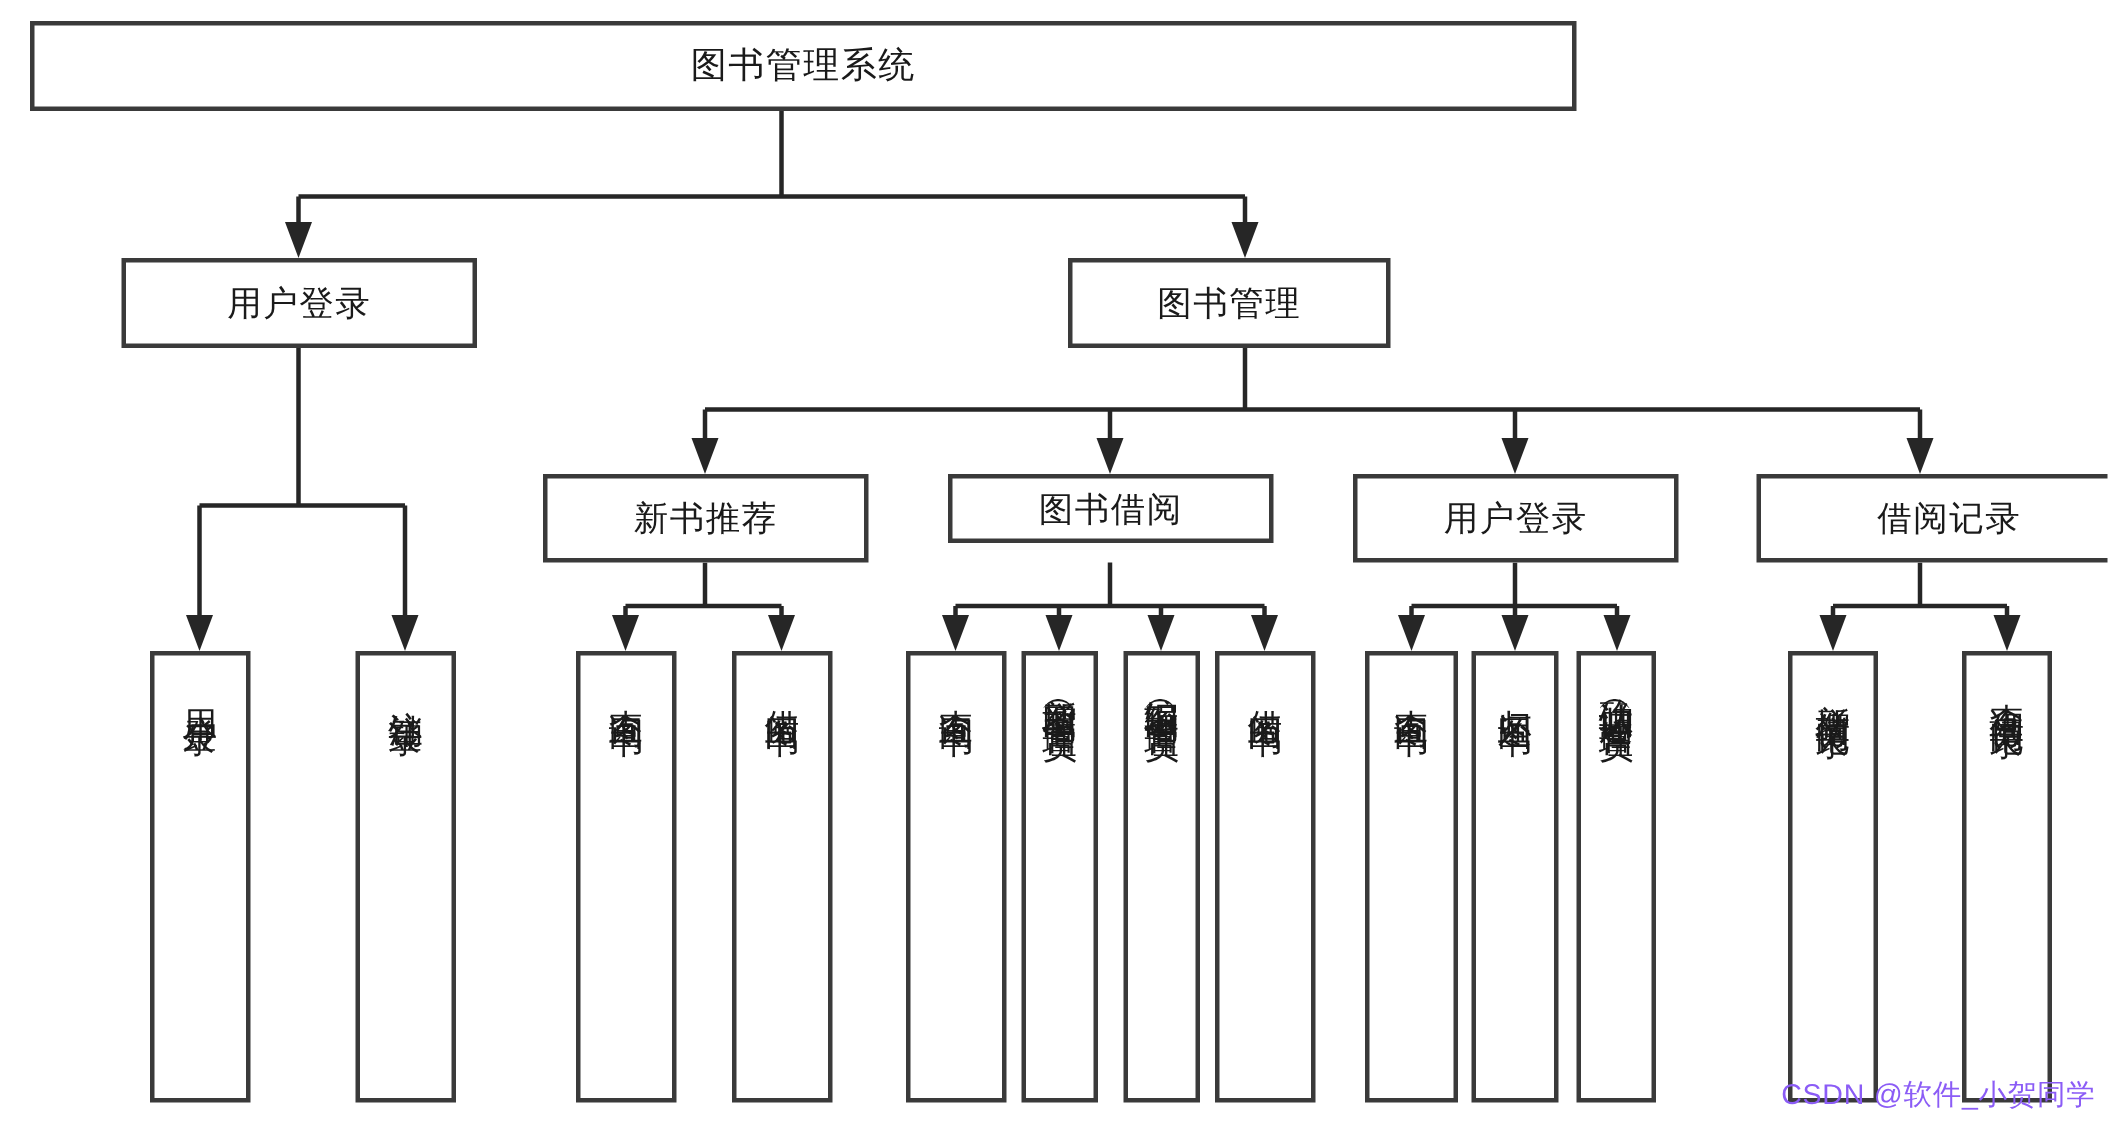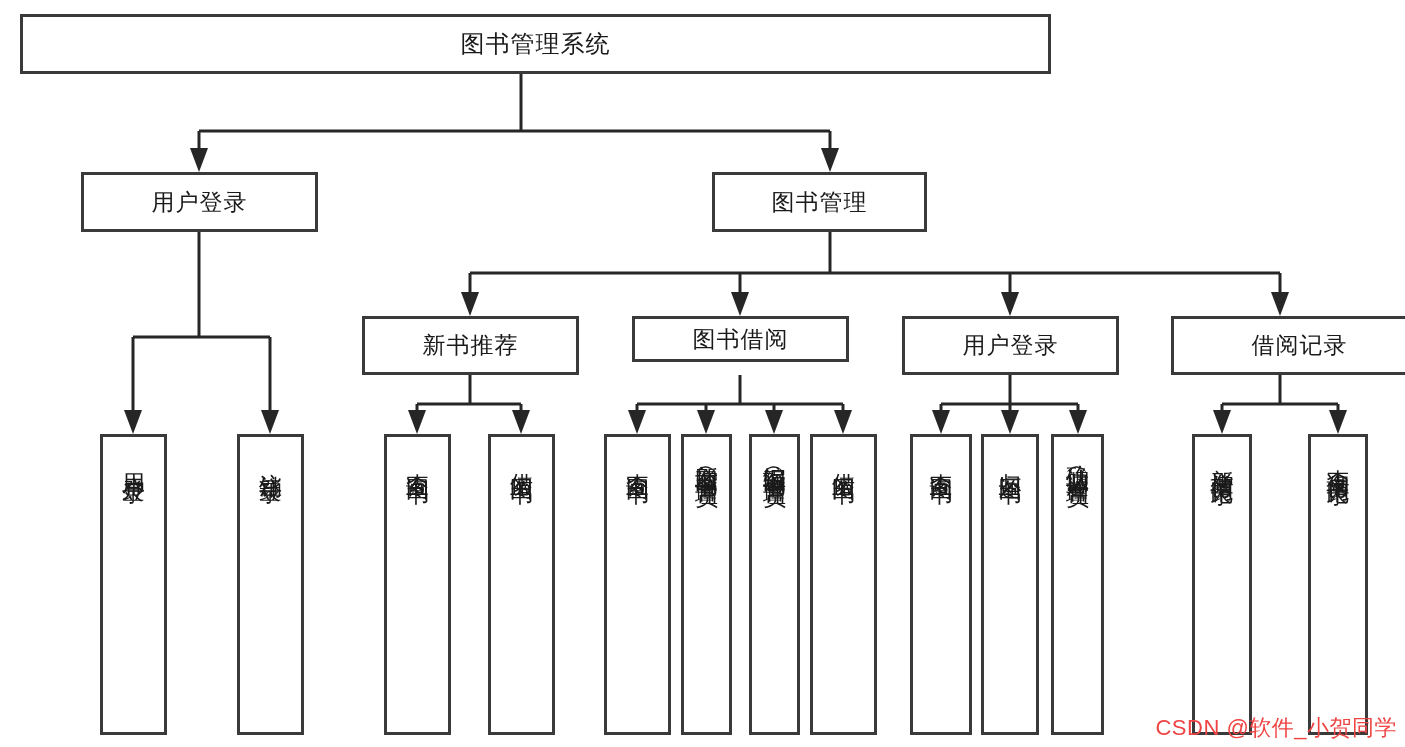--- a/index.html
+++ b/index.html
@@ -53,22 +53,22 @@
     line-height:1.25;
     letter-spacing:3px;
     white-space:normal;
     max-height:100%;
   }
 
   
   #watermark{
     position:absolute;
     right:8px;bottom:4px;
-    font-size:22px;
-    color:#ef4444;
+    font-size:19px;
+    color:#8b5cf6;
     letter-spacing:0.5px;
     user-select:none;
     white-space:nowrap;
   }
 </style>
 </head>
 <body>
 
 <div id="canvas">
 

